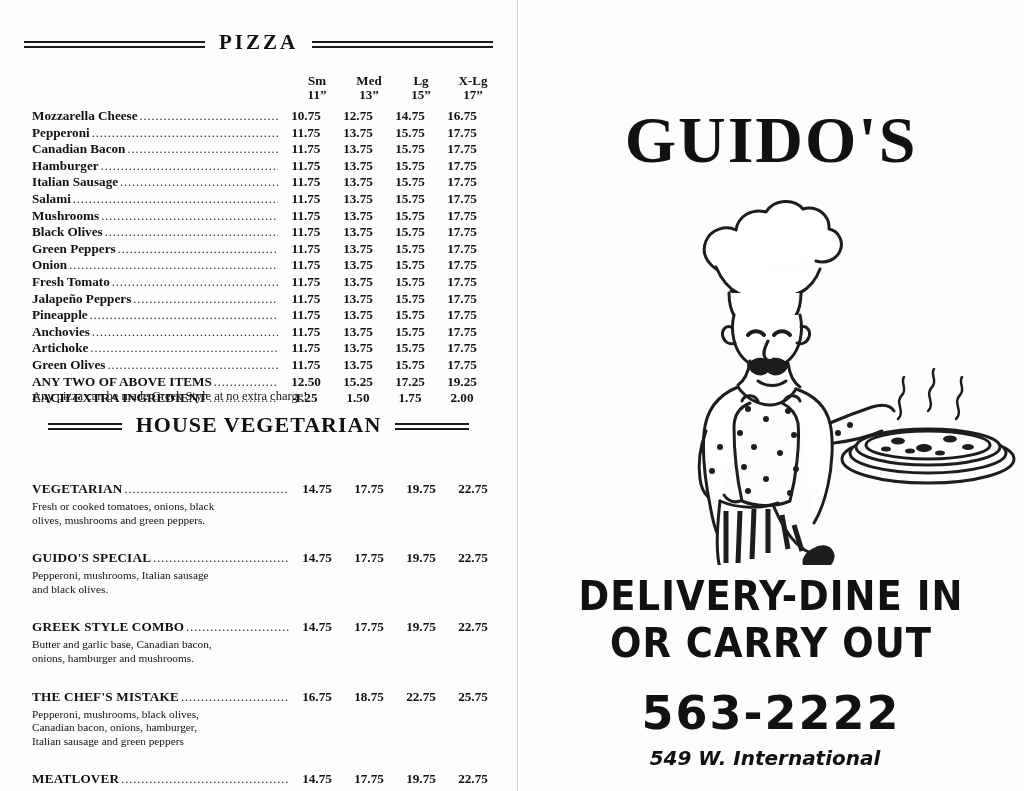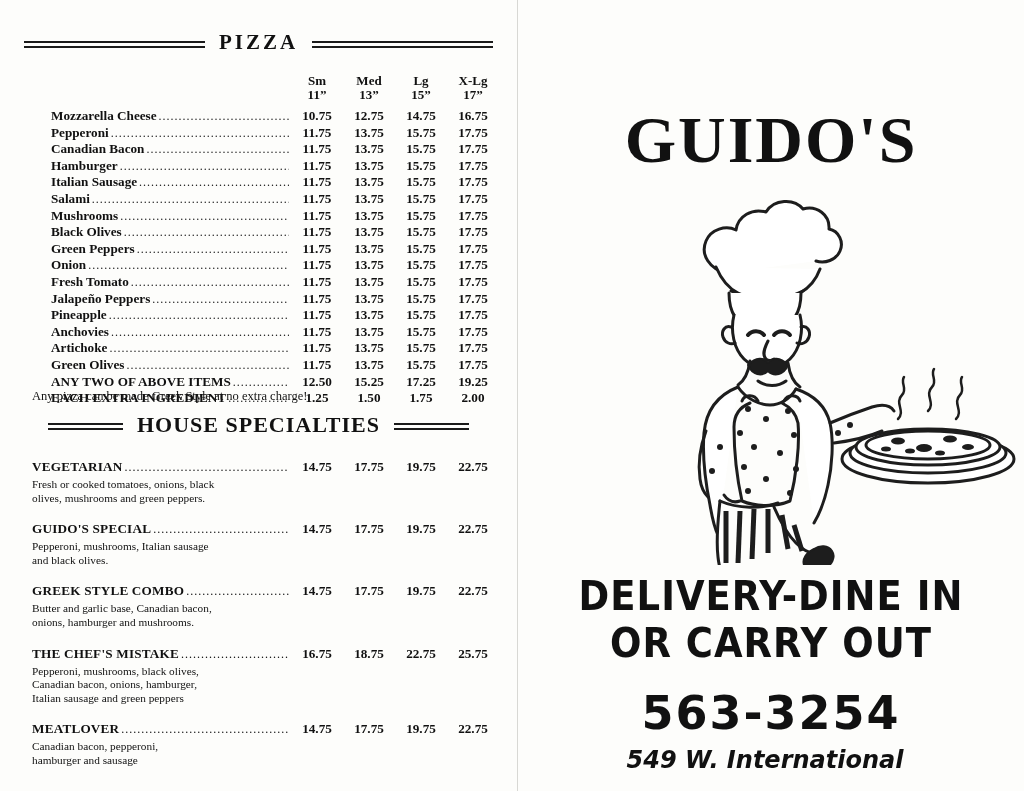--- a/index.html
+++ b/index.html
@@ -82,23 +82,22 @@
     width: 52px;
     text-align: center;
     line-height: 1.05;
   }
   .size-header .col .nm { display: block; }
   .size-header .col .in { display: block; }
 
   .menu-list {
     position: absolute;
     left: 32px;
-    right: 18px;
+    right: 29px;
     top: 108px;
-    margin-left: 19px;
   }
   .menu-row {
     display: flex;
     align-items: baseline;
     font-size: 13.2px;
     font-weight: bold;
     line-height: 16.6px;
     height: 16.6px;
     white-space: nowrap;
   }
@@ -144,20 +143,21 @@
   .spec {
     margin-bottom: 15px;
   }
   .spec-title-row {
     display: flex;
     align-items: baseline;
     font-size: 13.2px;
     font-weight: bold;
     line-height: 17px;
     white-space: nowrap;
+    margin-top: 22px;
   }
   .spec-title-row .nm { flex: 0 0 auto; letter-spacing: .2px; }
   .spec-title-row .dots {
     flex: 1 1 auto;
     overflow: hidden;
     white-space: nowrap;
     margin: 0 2px;
     letter-spacing: 1px;
     font-weight: normal;
     font-size: 12px;
@@ -218,21 +218,21 @@
     font-size: 46px;
     letter-spacing: 2px;
   }
   .addr {
     position: absolute;
     left: 0; right: 12px;
     top: 746px;
     text-align: center;
     font-family: "DejaVu Sans", sans-serif;
     font-weight: bold;
-    font-size: 24px;
+    font-size: 20px;
     font-style: italic;
   }
 </style>
 </head>
 <body>
 
 <div class="page">
 
   <div class="fold"></div>
 
@@ -444,21 +444,21 @@
             <span>1.75</span>
             <span>2.00</span>
           </span>
         </div>
       </div>
 
     <div class="note">Any pizza can be made Greek Style at no extra charge!</div>
 
     <div class="section-head" id="house-head">
       <div class="rules"></div>
-      <span class="txt">HOUSE SPECIALTIES</span>
+      <span class="txt">HOUSE VEGETARIAN</span>
     </div>
 
     <div class="spec-list" id="spec-list">
         <div class="spec">
           <div class="spec-title-row">
             <span class="nm">VEGETARIAN</span>
             <span class="dots">........................................................................................................................................................................................................</span>
             <span class="prices">
               <span>14.75</span>
               <span>17.75</span>
@@ -628,16 +628,16 @@
           <path d="M196 330 l8 26"></path>
         </g>
       </svg>
     </div>
 
     <div class="delivery">
       <div>DELIVERY-DINE IN</div>
       <div>OR CARRY OUT</div>
     </div>
 
-    <div class="phone">563-3254</div>
+    <div class="phone">563-2222</div>
     <div class="addr">549 W. International</div>
   </div>
 </div>
 
 </body></html>

